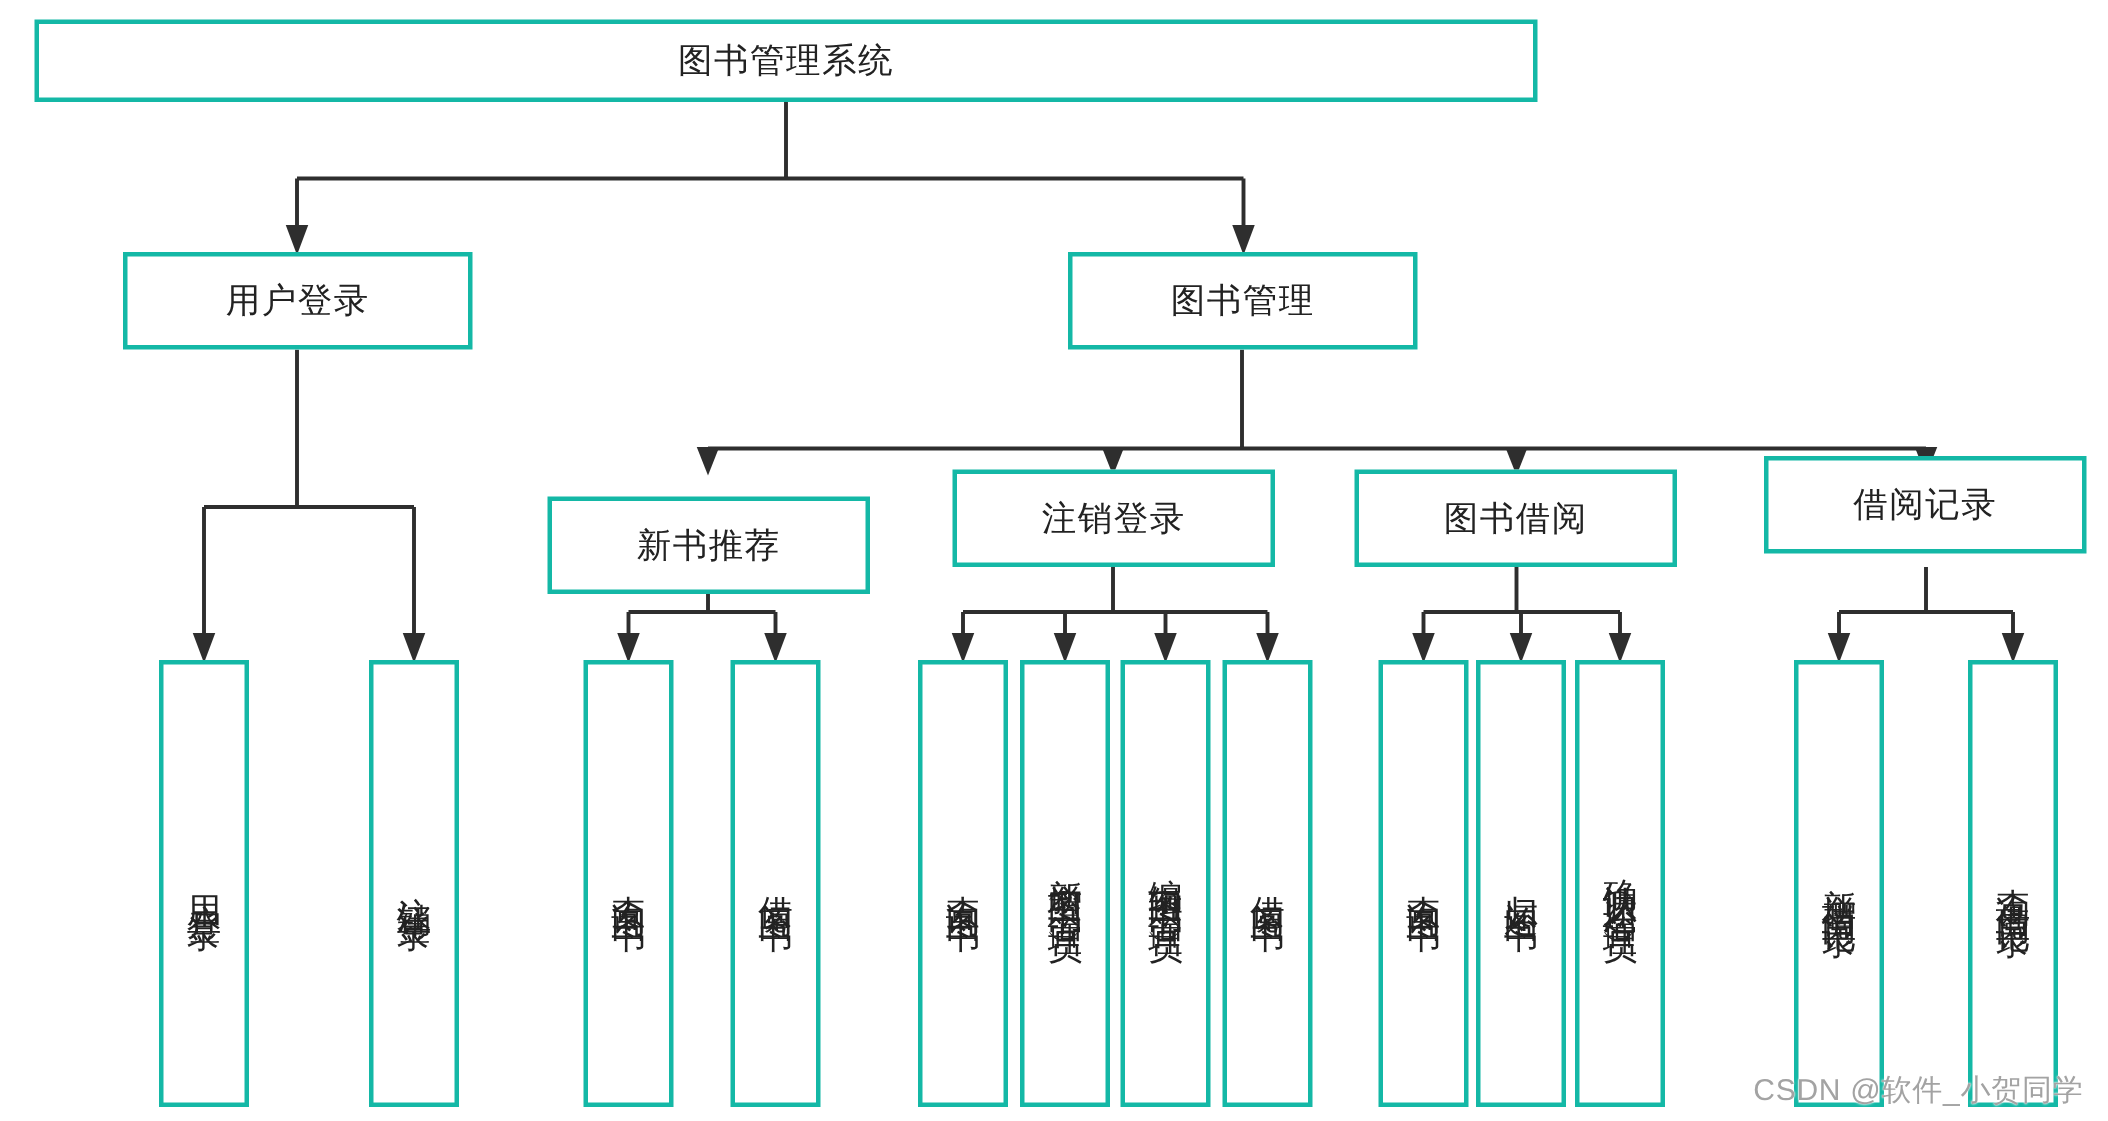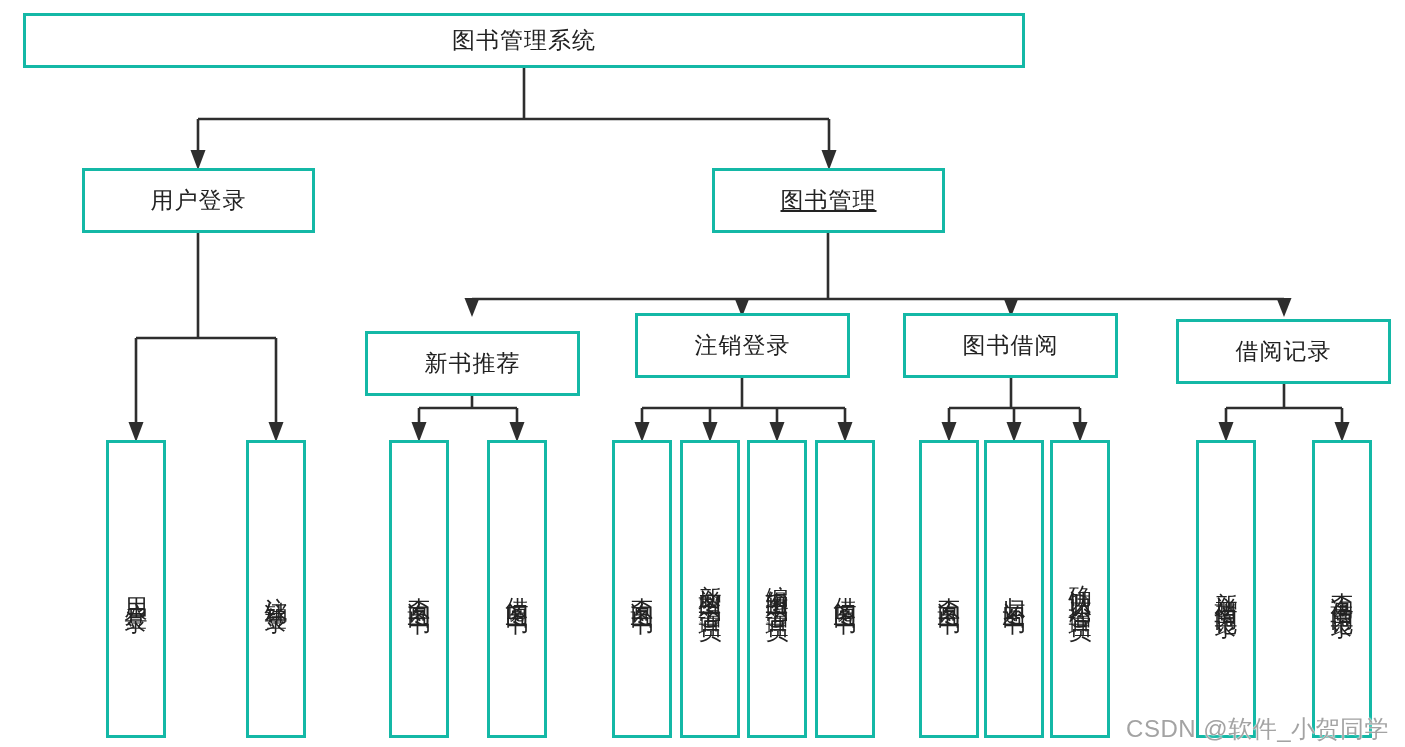--- a/index.html
+++ b/index.html
@@ -49,21 +49,21 @@
     font-size: 23px;
     letter-spacing: 5px;
     line-height: 1;
     color: #222222;
     white-space: nowrap;
   }
   .watermark {
     position: absolute;
     top: 713px;
     right: 16px;
-    font-size: 24px;
+    font-size: 20px;
     color: #a3a3a3;
     text-shadow: 0 0 2px #ffffff, 0 0 1px #ffffff;
     letter-spacing: 0.5px;
     pointer-events: none;
   }
 </style>
 </head>
 <body>
 
 <div class="canvas">
@@ -113,34 +113,34 @@
     </g>
   </svg>
 
   <div class="node hnode" style="left:23px; top:13px; width:1002px; height:55px;">
     <span>图书管理系统</span>
   </div>
 
   <div class="node hnode" style="left:82px; top:168px; width:233px; height:65px;">
     <span>用户登录</span>
   </div>
-  <div class="node hnode" style="left:712px; top:168px; width:233px; height:65px;text-decoration:underline;">
+  <div class="node hnode" style="left:712px; top:168px; width:233px; height:65px;">
     <span>图书管理</span>
   </div>
 
   <div class="node hnode" style="left:365px; top:331px; width:215px; height:65px;">
     <span>新书推荐</span>
   </div>
   <div class="node hnode" style="left:635px; top:313px; width:215px; height:65px;">
     <span>注销登录</span>
   </div>
   <div class="node hnode" style="left:903px; top:313px; width:215px; height:65px;">
     <span>图书借阅</span>
   </div>
-  <div class="node hnode" style="left:1176px; top:319px; width:215px; height:65px;">
+  <div class="node hnode" style="left:1176px; top:304px; width:215px; height:65px;">
     <span>借阅记录</span>
   </div>
 
   <div class="node leaf" style="left:106px;">
     <span>用户登录</span>
   </div>
   <div class="node leaf" style="left:246px;">
     <span>注销登录</span>
   </div>
 

